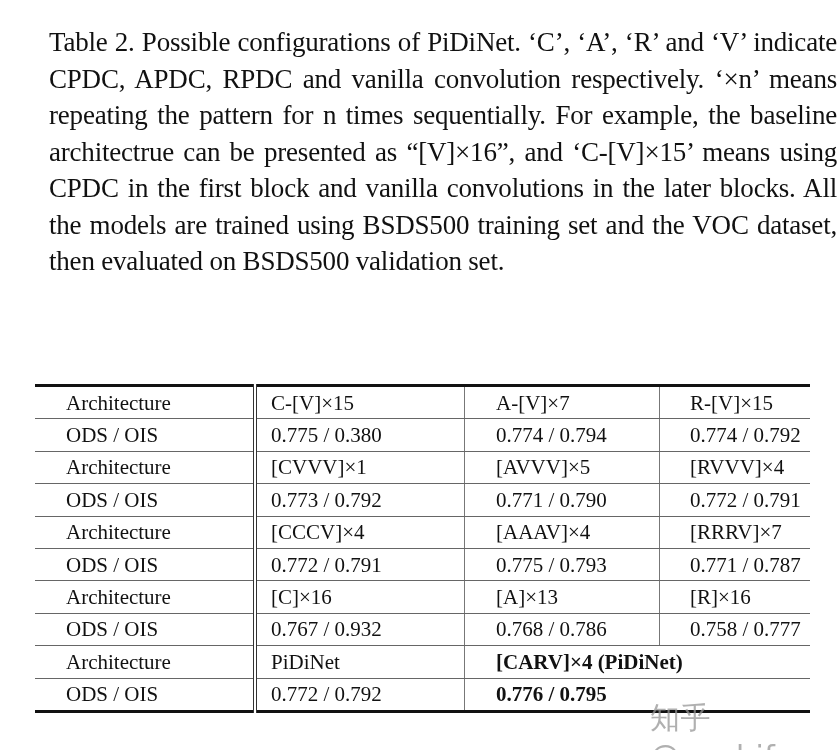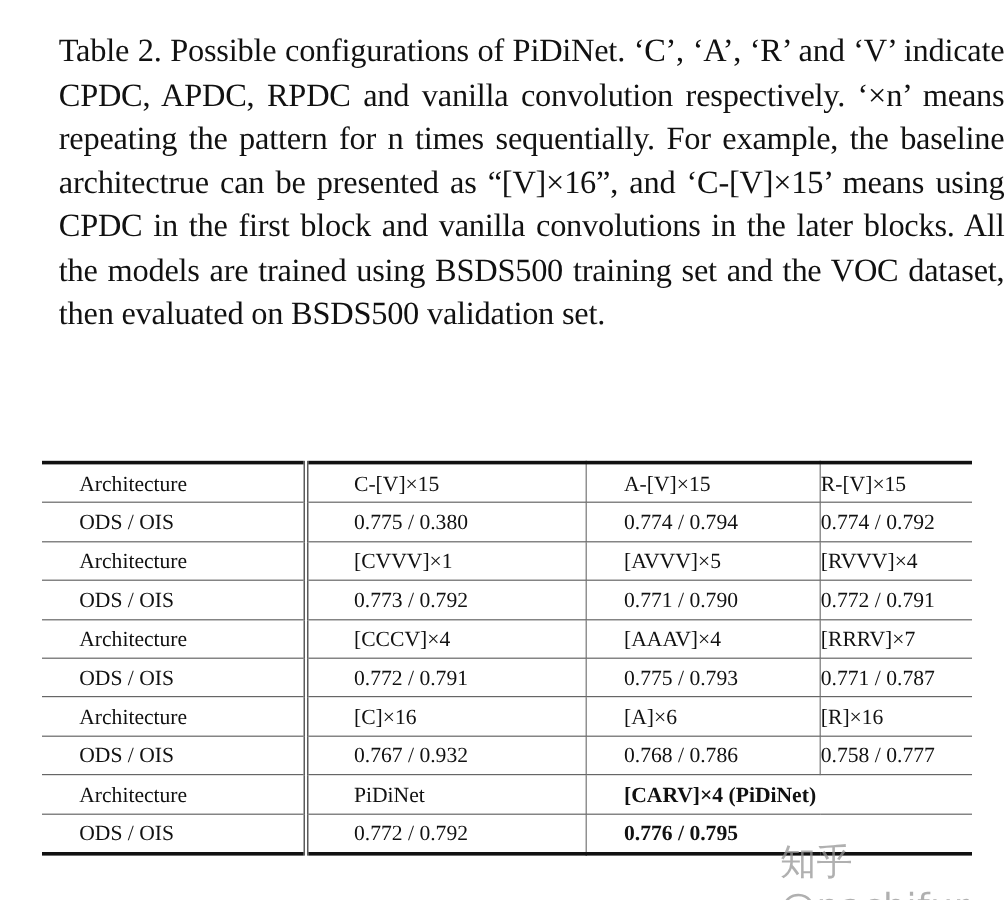--- a/index.html
+++ b/index.html
@@ -3,49 +3,49 @@
 <meta charset="utf-8">
 <style>
   html, body { margin: 0; padding: 0; background: #ffffff; }
   body { width: 838px; height: 750px; position: relative; overflow: hidden;
          font-family: "Liberation Serif", "DejaVu Serif", serif; color: #111; }
   .caption { position: absolute; left: 29px; top: 24px; width: 788px;
              font-size: 27px; line-height: 36.5px; text-align: justify;
              letter-spacing: -0.2px; margin-left: 20px; }
   .caption p { margin: 0; }
   .table-wrap { position: absolute; left: 35px; top: 384px; width: 775px; }
-  table { border-collapse: collapse; width: 775px; font-size: 18px;
+  table { border-collapse: collapse; width: 775px; font-size: 21px;
           border-top: 3px solid #111; border-bottom: 3px solid #111; }
   td { padding: 0; height: 31.4px; line-height: 28px; vertical-align: middle;
        border-bottom: 1.5px solid #666; white-space: nowrap; }
   tr:last-child td { border-bottom: none; }
   td.c0 { width: 187px; padding-left: 31px; border-right: 4px double #333; }
-  td.c1 { width: 193px; padding-left: 38px; border-right: 1.5px solid #777; }
+  td.c1 { width: 193px; padding-left: 14px; border-right: 1.5px solid #777; }
   td.c2 { width: 163px; padding-left: 31px; border-right: 1.5px solid #777; }
-  td.c3 { }
+  td.c3 { padding-left: 30px; }
   td.span { padding-left: 31px; }
   .bold { font-weight: bold; }
   .watermark { position: absolute; left: 650px; top: 698px; font-size: 30px;
                color: rgba(150,150,150,0.75); font-family: "DejaVu Sans", sans-serif;
                letter-spacing: 0.5px; }
 </style>
 </head>
 <body>
 
 <div class="caption">
   <p>Table 2. Possible configurations of PiDiNet.  ‘C’, ‘A’, ‘R’ and ‘V’ indicate CPDC, APDC, RPDC and vanilla convolution respectively. ‘×n’ means repeating the pattern for n times sequentially. For example, the baseline architectrue can be presented as “[V]×16”, and ‘C-[V]×15’ means using CPDC in the first block and vanilla convolutions in the later blocks.  All the models are trained using BSDS500 training set and the VOC dataset, then evaluated on BSDS500 validation set.</p>
 </div>
 
 <div class="table-wrap">
   <table>
     <tbody>
       <tr>
         <td class="c0">Architecture</td>
         <td class="c1">C-[V]×15</td>
-        <td class="c2">A-[V]×15</td>
+        <td class="c2">A-[V]×7</td>
         <td class="c3">R-[V]×15</td>
       </tr>
       <tr>
         <td class="c0">ODS / OIS</td>
         <td class="c1">0.775 / 0.380</td>
         <td class="c2">0.774 / 0.794</td>
         <td class="c3">0.774 / 0.792</td>
       </tr>
       <tr>
         <td class="c0">Architecture</td>
@@ -67,21 +67,21 @@
       </tr>
       <tr>
         <td class="c0">ODS / OIS</td>
         <td class="c1">0.772 / 0.791</td>
         <td class="c2">0.775 / 0.793</td>
         <td class="c3">0.771 / 0.787</td>
       </tr>
       <tr>
         <td class="c0">Architecture</td>
         <td class="c1">[C]×16</td>
-        <td class="c2">[A]×6</td>
+        <td class="c2">[A]×13</td>
         <td class="c3">[R]×16</td>
       </tr>
       <tr>
         <td class="c0">ODS / OIS</td>
         <td class="c1">0.767 / 0.932</td>
         <td class="c2">0.768 / 0.786</td>
         <td class="c3">0.758 / 0.777</td>
       </tr>
       <tr>
         <td class="c0">Architecture</td>

